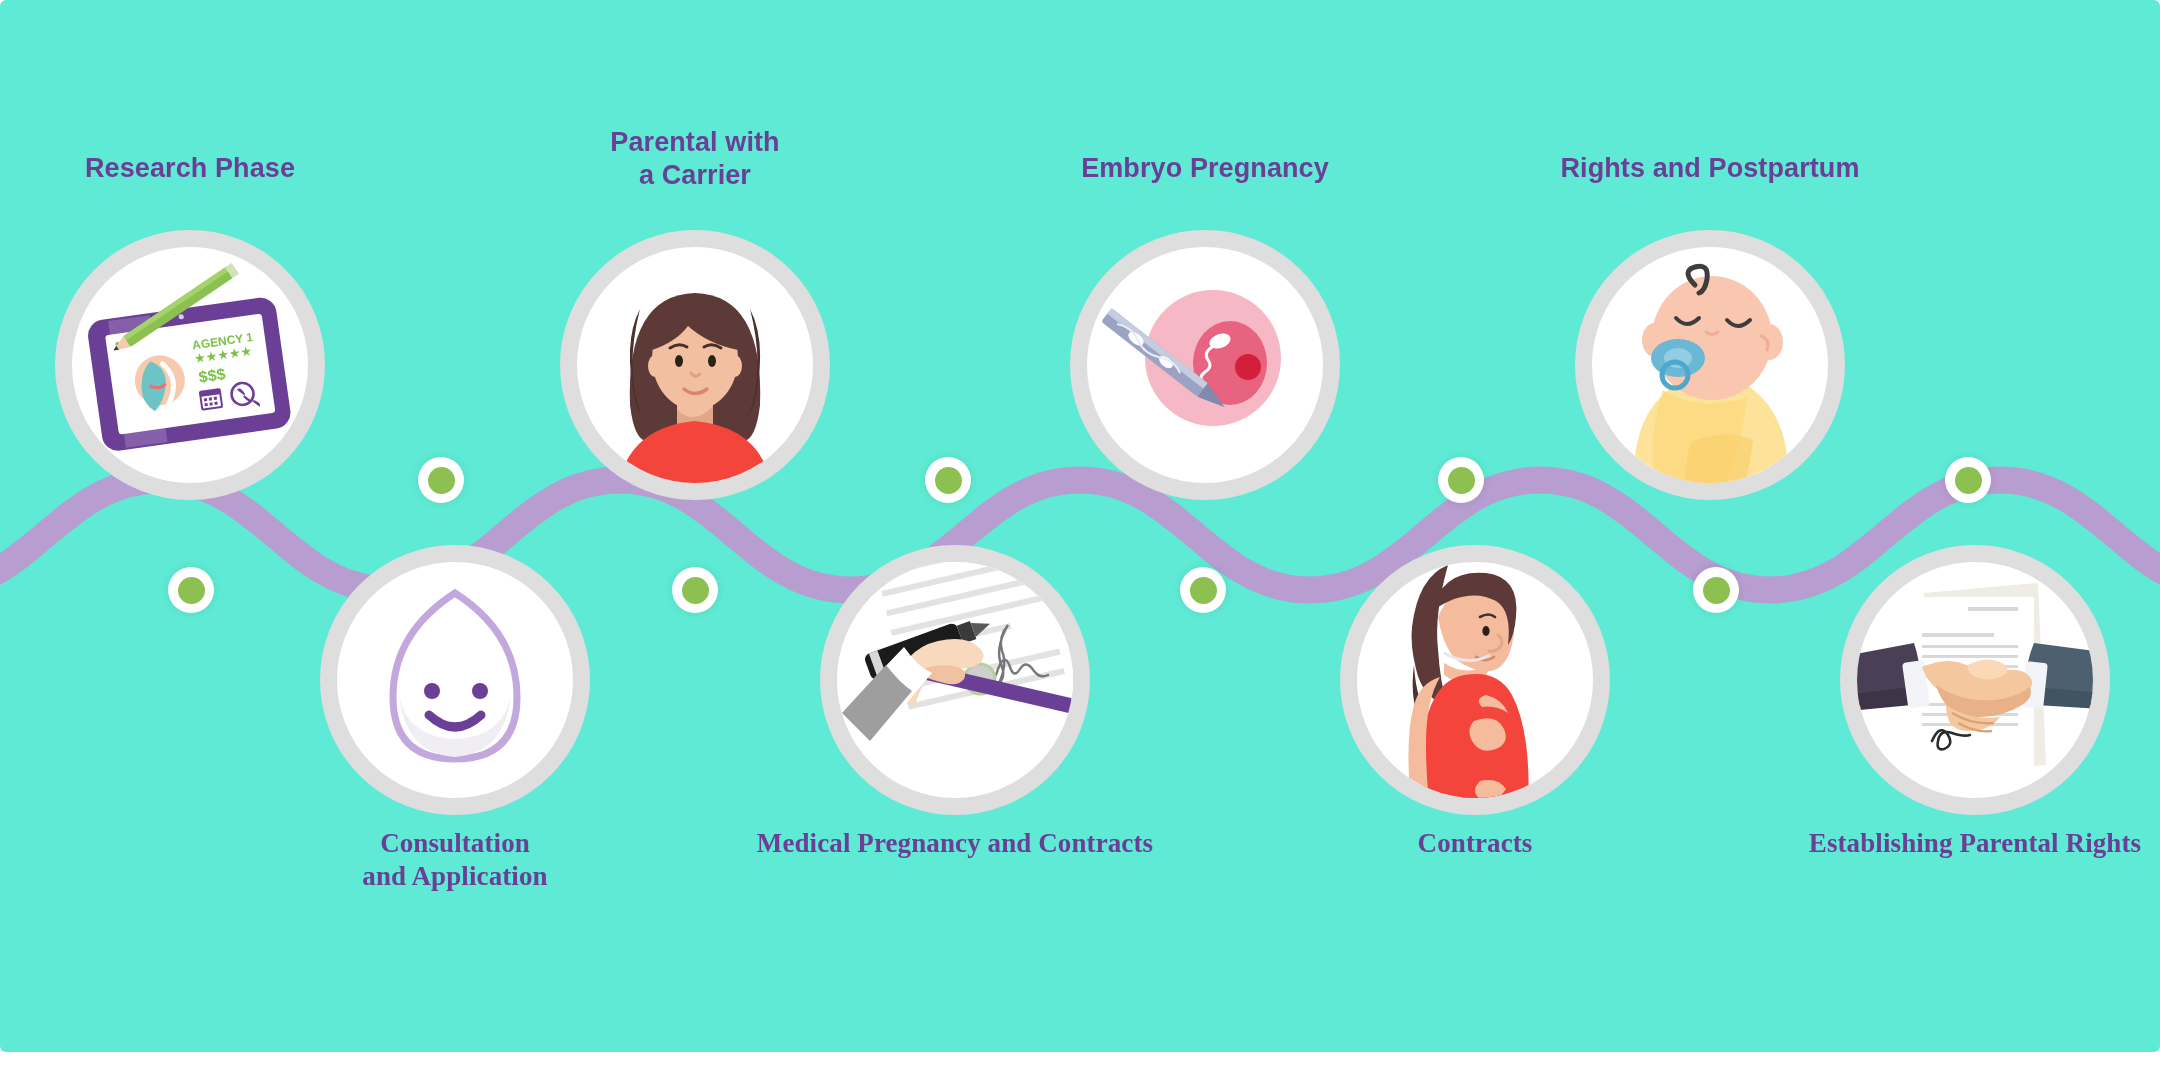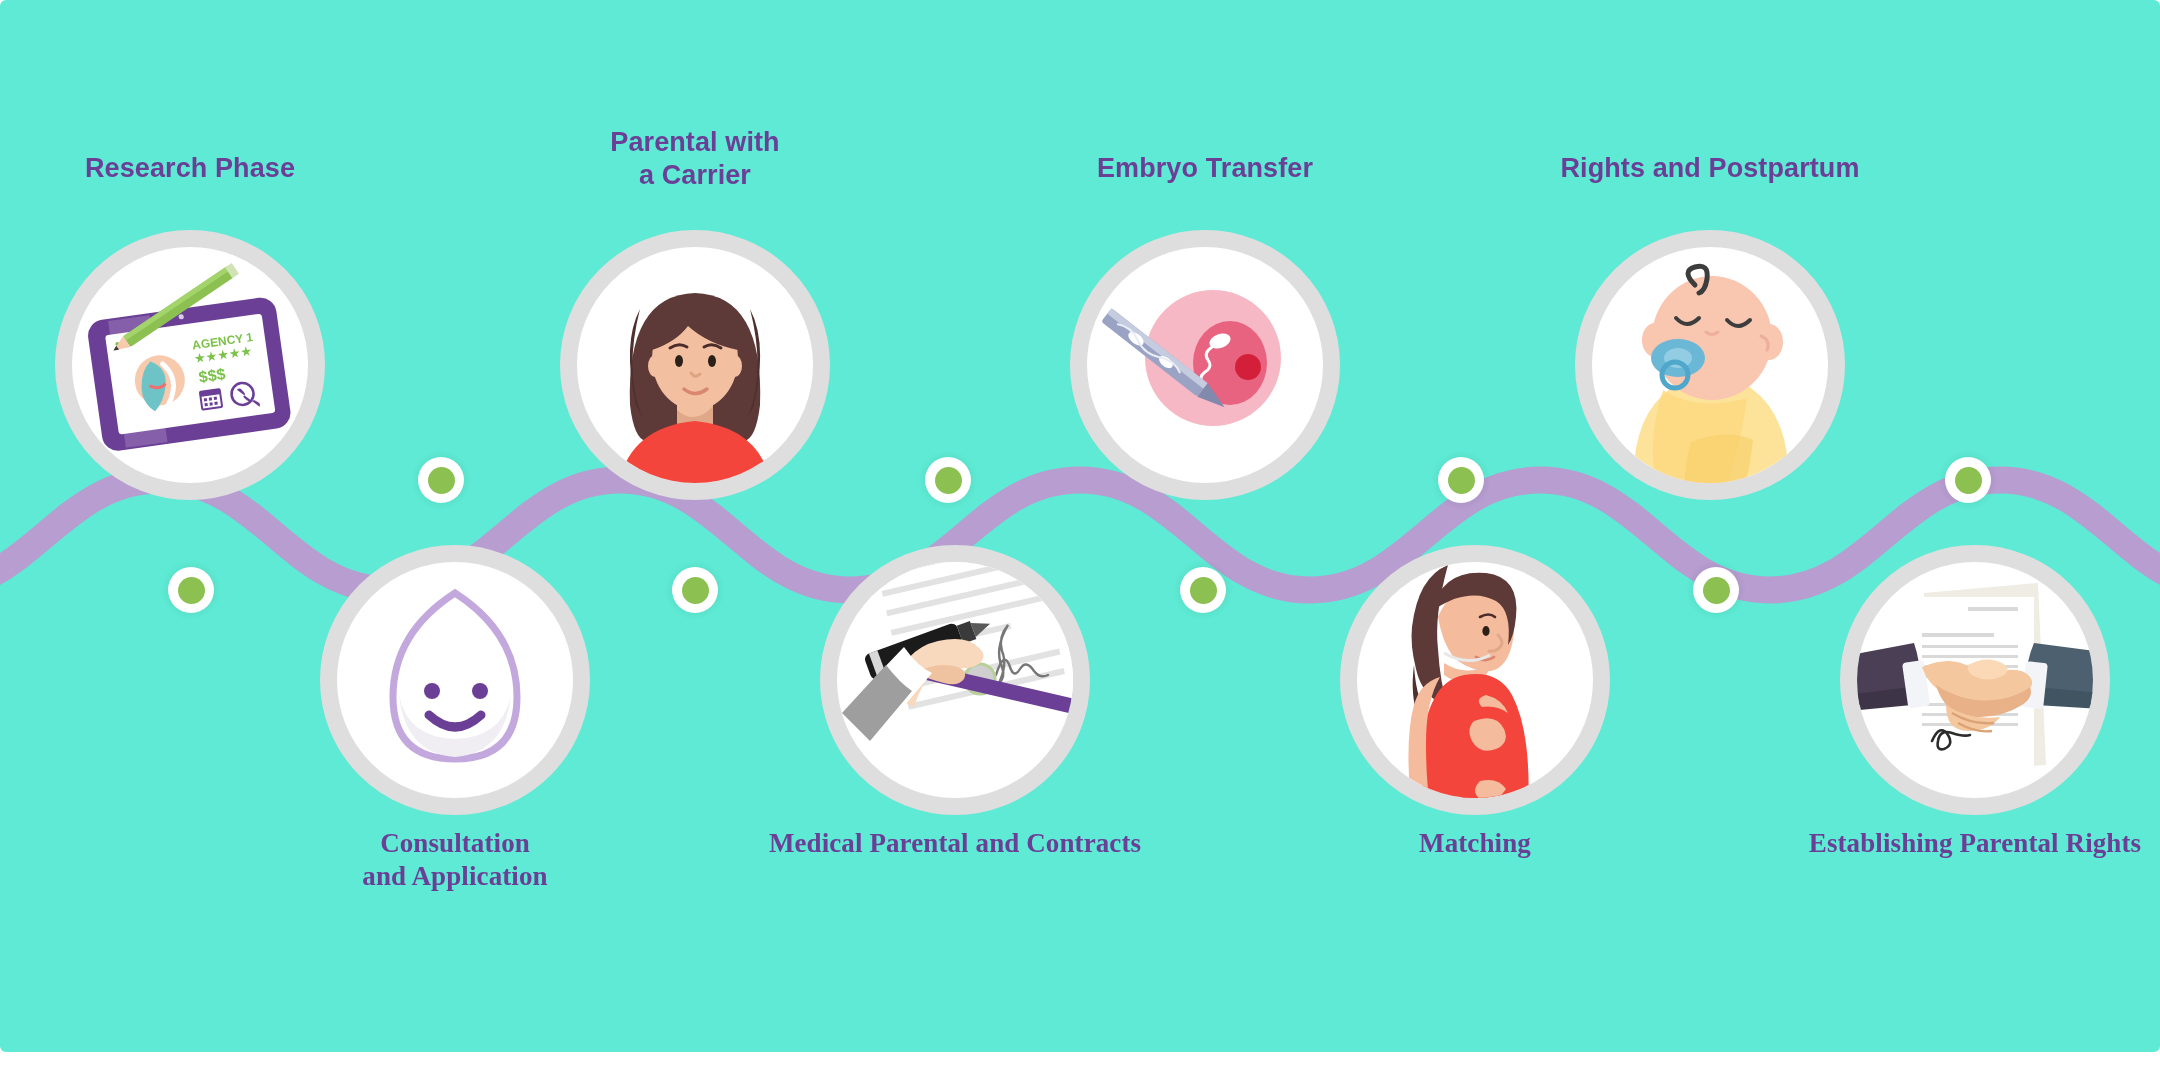--- a/index.html
+++ b/index.html
@@ -198,21 +198,21 @@
             <path d="M56 270 q6 -72 79 -79 q73 7 79 79z" fill="#f4453c"></path>
             <path d="M76 175 q-14 -62 4 -96 q-16 62 2 108z" fill="#4e302e"></path>
             <path d="M194 175 q14 -62 -4 -96 q16 62 -2 108z" fill="#4e302e"></path>
           </g>
         </svg>
       </div>
     </div>
   </div>
 
   <div class="step top" style="left:1055px; top:230px;">
-    <div class="step-label">Embryo Transfer</div>
+    <div class="step-label">Embryo Pregnancy</div>
     <div class="circle-wrap">
       <div class="ring"></div>
       <div class="art">
         <svg viewBox="0 0 270 270">
           <defs>
             <clipPath id="clipEmb">
                 <circle cx="135" cy="135" r="118"></circle>
               </clipPath>
           </defs>
           <g clip-path="url(#clipEmb)">
@@ -321,21 +321,21 @@
               <polygon points="158,90 176,97.5 158,105" fill="#5a5a5a"></polygon>
             </g>
             <path d="M70 150 q12 -46 48 -54 q28 -6 40 6 q10 8 2 16 q-10 8 -28 4 q-16 -2 -24 10 q-8 12 -14 30z" fill="#f8d9bd"></path>
             <path d="M96 128 q20 -12 42 -6 q10 4 6 12 q-6 8 -20 4 q-16 -4 -28 -10z" fill="#f0c3a0"></path>
             <path d="M36 152 l48 -50 q14 20 28 26 l-44 52z" fill="#ffffff"></path>
             <path d="M22 168 l44 -48 q14 18 26 26 l-42 50z" fill="#9e9e9e"></path>
           </g>
         </svg>
       </div>
     </div>
-    <div class="step-label" style="width:460px; left:-80px;">Medical Parental and Contracts</div>
+    <div class="step-label" style="width:460px; left:-80px;">Medical Pregnancy and Contracts</div>
   </div>
 
   <div class="step bottom" style="left:1325px; top:545px;">
     <div class="circle-wrap">
       <div class="ring"></div>
       <div class="art">
         <svg viewBox="0 0 270 270">
           <defs>
             <clipPath id="clipPreg">
                 <circle cx="135" cy="135" r="118"></circle>
@@ -355,21 +355,21 @@
             <path d="M124 164 q46 -10 58 30 q12 42 -22 58 q-36 16 -54 -18 q-14 -28 18 -70z" fill="#f4453c"></path>
             <path d="M100 132 q-14 24 -14 66 q0 46 6 72 l-20 0 q-8 -74 2 -110 q6 -22 26 -28z" fill="#f4bb9c"></path>
             <path d="M146 150 q16 4 22 18 q-12 -8 -26 -6 q-8 -8 4 -12z" fill="#f4bb9c"></path>
             <path d="M134 176 q22 -8 30 8 q6 14 -8 20 q-16 6 -24 -8 q-6 -12 2 -20z" fill="#f4bb9c"></path>
             <path d="M140 236 q18 -4 26 8 q-10 16 -26 10 q-10 -8 0 -18z" fill="#f4bb9c"></path>
             <path d="M104 108 q24 14 46 2" fill="none" stroke="#e8e8e8" stroke-width="3"></path>
           </g>
         </svg>
       </div>
     </div>
-    <div class="step-label">Matching</div>
+    <div class="step-label">Contracts</div>
   </div>
 
   <div class="step bottom" style="left:1825px; top:545px;">
     <div class="circle-wrap">
       <div class="ring"></div>
       <div class="art">
         <svg viewBox="0 0 270 270">
           <defs>
             <clipPath id="clipShake">
                 <circle cx="135" cy="135" r="118"></circle>

